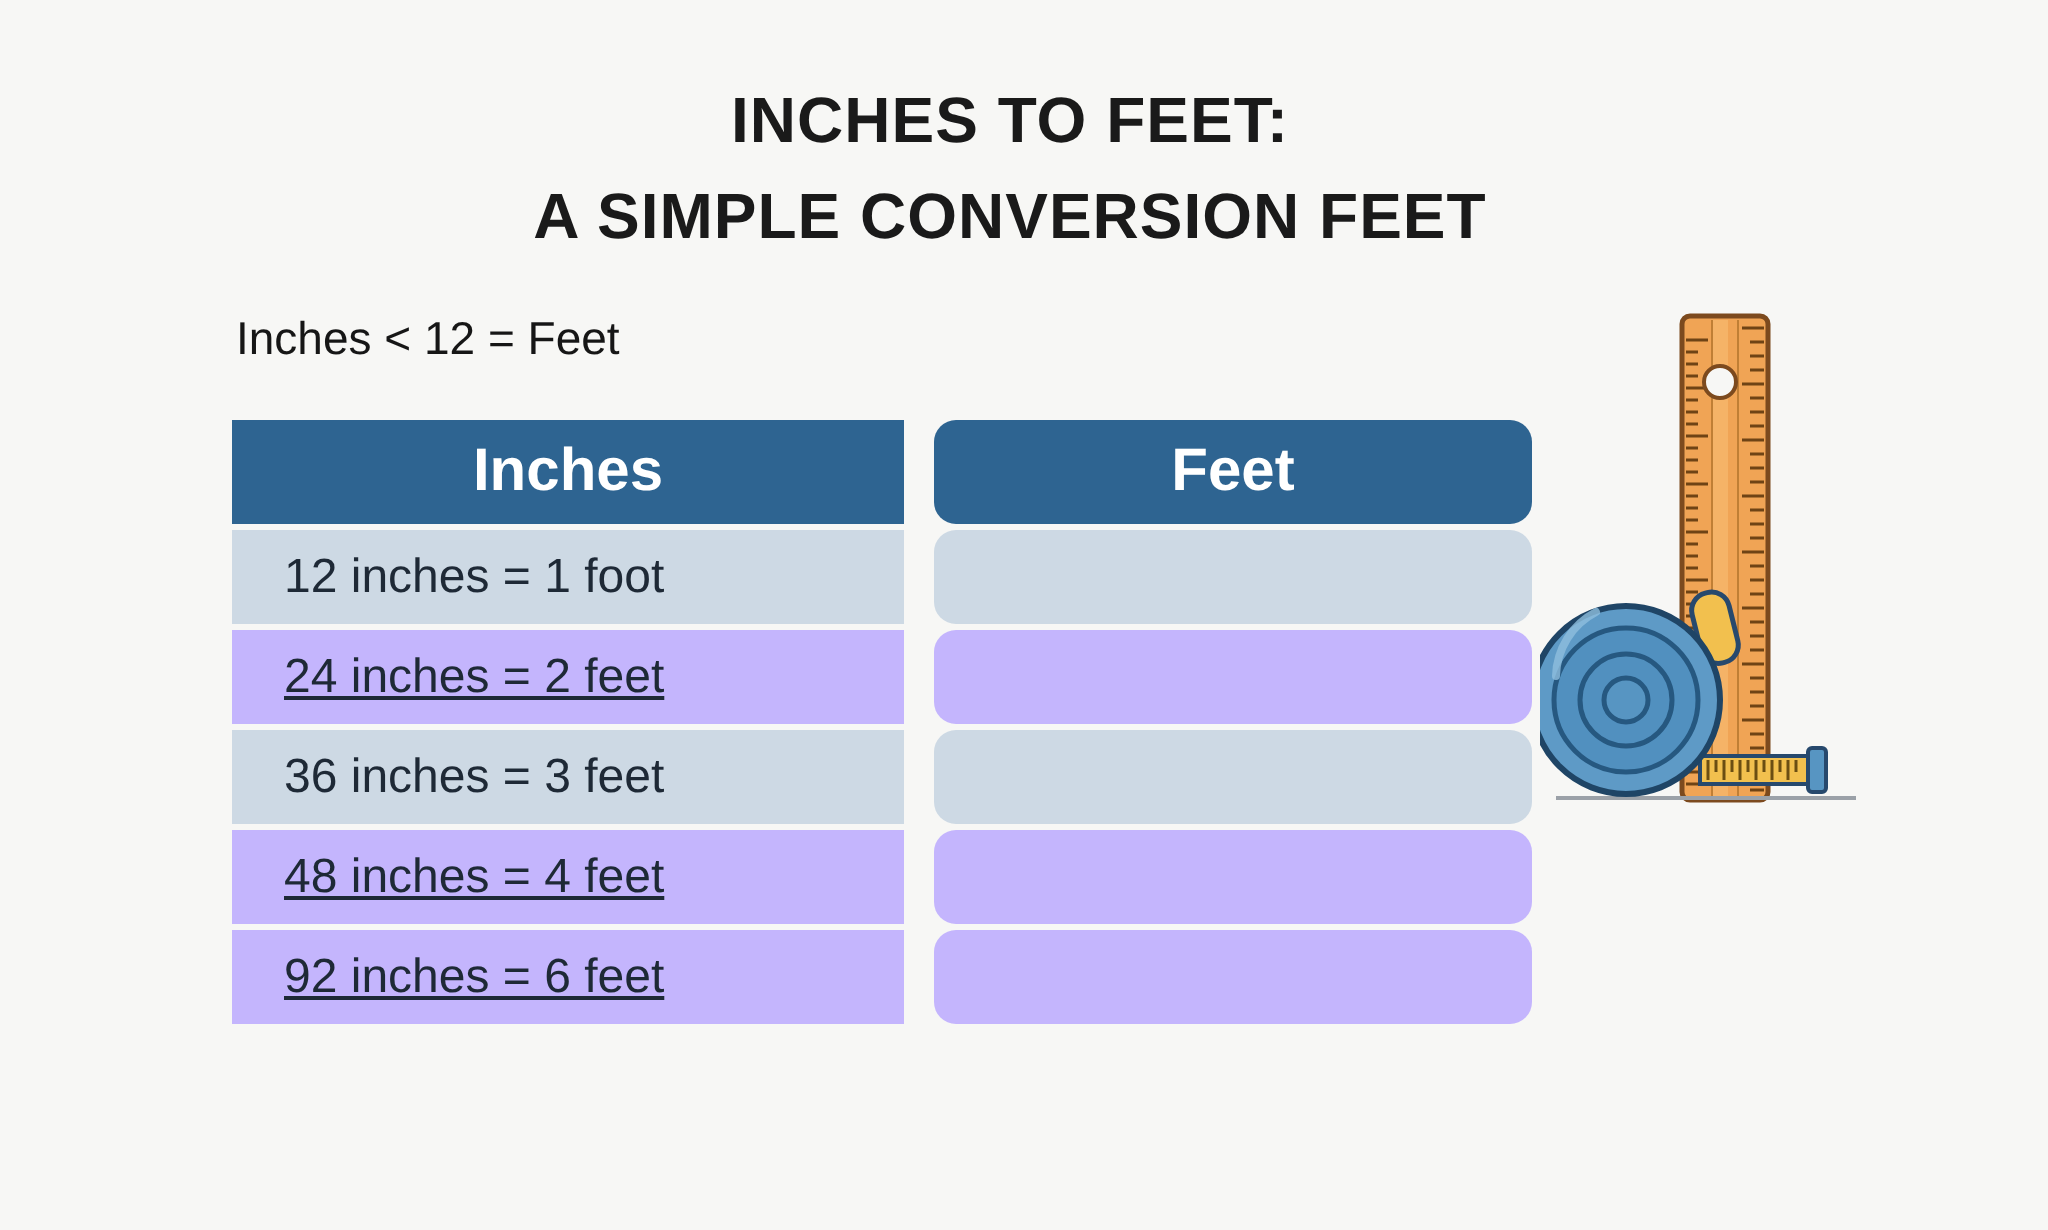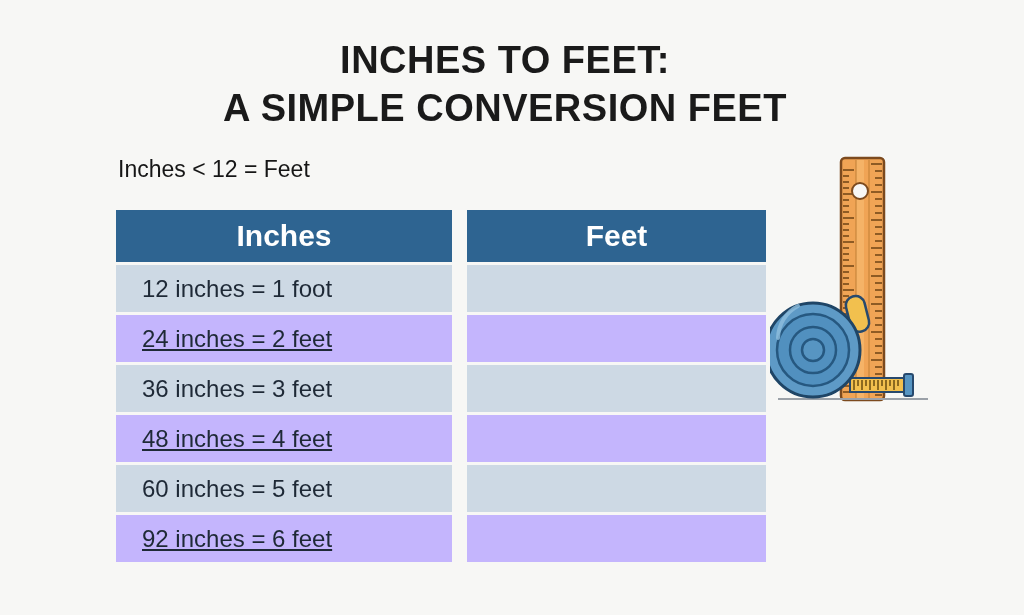--- a/index.html
+++ b/index.html
@@ -8,21 +8,21 @@
     position: relative;
     width: 1024px; height: 615px;
     background: #f7f7f5;
     font-family: "Liberation Sans", sans-serif;
     overflow: hidden;
   }
   .title {
     position: absolute;
     top: 36px; left: 0; width: 1010px;
     text-align: center;
-    font-size: 38px;
+    font-size: 32px;
     font-weight: 700;
     line-height: 48px;
     letter-spacing: 0.5px;
     color: #1a1a1a;
   }
   .formula {
     position: absolute;
     top: 156px; left: 118px;
     font-size: 23px;
     font-weight: 400;
@@ -39,21 +39,21 @@
   .t-row {
     display: flex;
     gap: 15px;
   }
   .t-cell {
     height: 47px;
     display: flex;
     align-items: center;
   }
   .c-inches { width: 336px; }
-  .c-feet   { width: 299px; }
+  .c-feet   { width: 299px; border-radius: 11px; }
   .t-head .t-cell {
     height: 52px;
     background: #2e6491;
     color: #ffffff;
     font-size: 30px;
     font-weight: 700;
     justify-content: center;
   }
   .t-body .t-cell {
     font-size: 24px;
@@ -93,24 +93,20 @@
     <div class="t-cell c-feet"></div>
   </div>
   <div class="t-row t-body row-dark">
     <div class="t-cell c-inches">36 inches = 3 feet</div>
     <div class="t-cell c-feet"></div>
   </div>
   <div class="t-row t-body row-light">
     <div class="t-cell c-inches">48 inches = 4 feet</div>
     <div class="t-cell c-feet"></div>
   </div>
-  <div class="t-row t-body row-dark">
-    <div class="t-cell c-inches">60 inches = 5 feet</div>
-    <div class="t-cell c-feet"></div>
-  </div>
   <div class="t-row t-body row-light">
     <div class="t-cell c-inches">92 inches = 6 feet</div>
     <div class="t-cell c-feet"></div>
   </div>
 </div>
 
 <svg class="illustration" viewBox="0 0 165 265" xmlns="http://www.w3.org/2000/svg">
 
   <g>
     <rect x="71" y="10" width="43" height="242" rx="4" fill="#f0a455" stroke="#7c4a1e" stroke-width="2.5"></rect>

